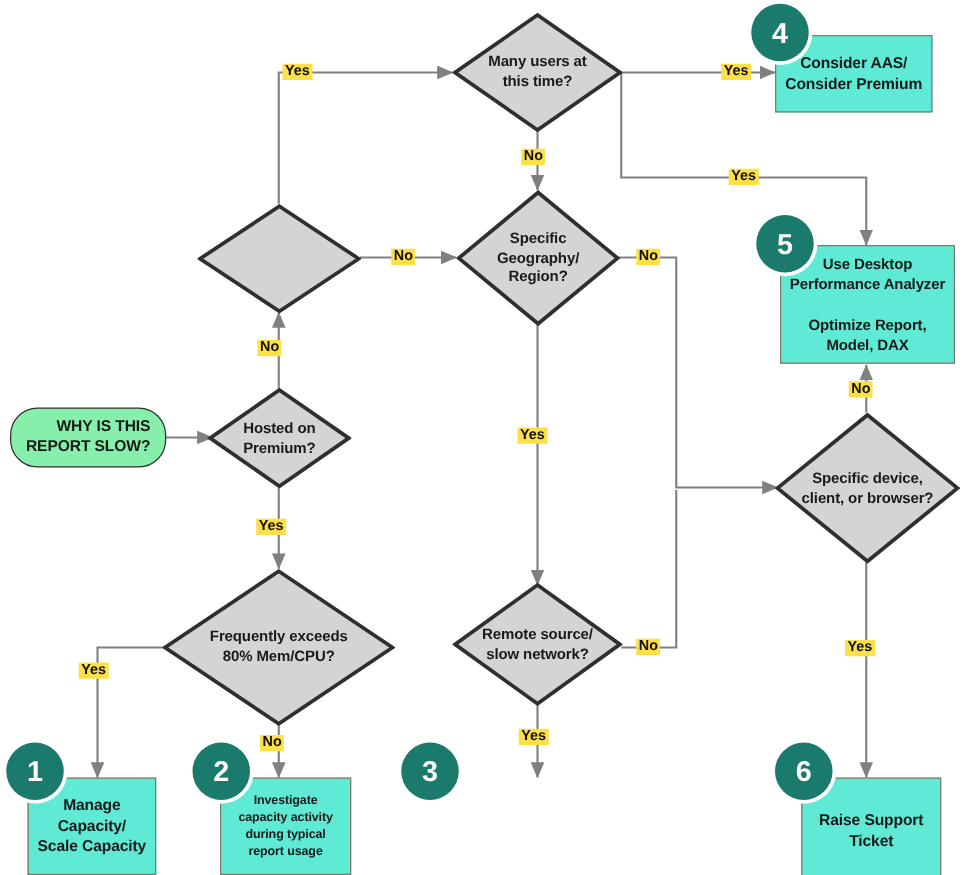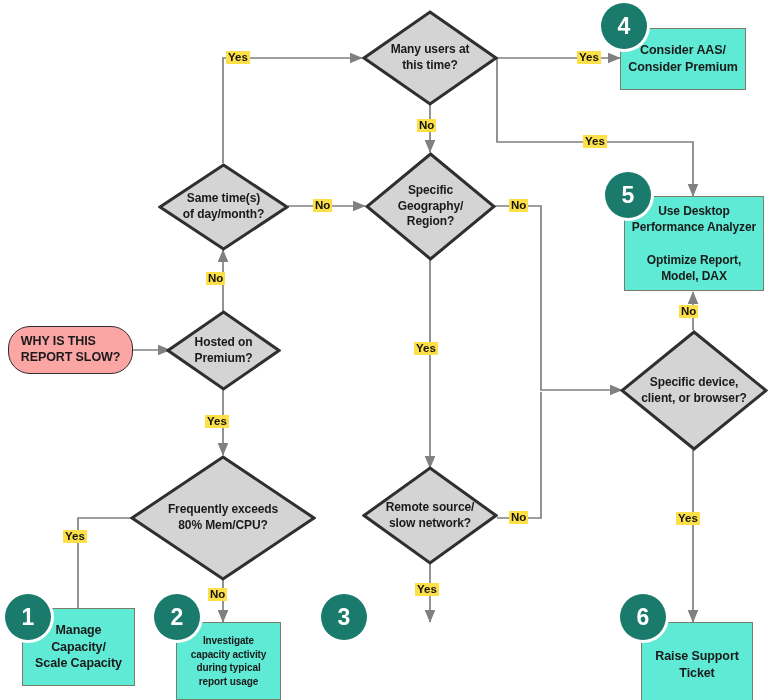--- a/index.html
+++ b/index.html
@@ -26,27 +26,27 @@
     height: 700px;
     pointer-events: none;
   }
   .node {
     position: absolute;
     box-sizing: border-box;
   }
 
   
   .terminator {
-    background: #fca5a5;
+    background: #86efac;
     border: 1.6px solid #2f2f2f;
     border-radius: 22px;
     display: flex;
     align-items: center;
     justify-content: center;
-    text-align: left;
+    text-align: right;
     font-weight: bold;
     font-size: 12.5px;
     color: #1a1a1a;
     line-height: 1.25;
     letter-spacing: -0.1px;
   }
 
   
   .decision {
     display: flex;
@@ -191,22 +191,20 @@
       <polygon points="57.5,2 113,40.5 57.5,79 2,40.5" fill="#D4D4D4" stroke="#2f2f2f" stroke-width="3"></polygon>
     </svg>
     <span class="dlabel">Hosted on
 Premium?</span>
   </div>
 
   <div class="node decision" style="left:158px; top:163px; width:131px; height:88px;">
     <svg class="dshape" viewBox="0 0 131 88" preserveAspectRatio="none">
       <polygon points="65.5,2 129,44 65.5,86 2,44" fill="#D4D4D4" stroke="#2f2f2f" stroke-width="3"></polygon>
     </svg>
-    <span class="dlabel">Same time(s)
-of day/month?</span>
   </div>
 
   <div class="node decision" style="left:362px; top:10px; width:136px; height:96px;">
     <svg class="dshape" viewBox="0 0 136 96" preserveAspectRatio="none">
       <polygon points="68,2 134,48 68,94 2,48" fill="#D4D4D4" stroke="#2f2f2f" stroke-width="3"></polygon>
     </svg>
     <span class="dlabel">Many users at
 this time?</span>
   </div>
 
@@ -236,21 +234,21 @@
   </div>
 
   <div class="node decision" style="left:620px; top:330px; width:148px; height:121px;">
     <svg class="dshape" viewBox="0 0 148 121" preserveAspectRatio="none">
       <polygon points="74,2 146,60.5 74,119 2,60.5" fill="#D4D4D4" stroke="#2f2f2f" stroke-width="3"></polygon>
     </svg>
     <span class="dlabel">Specific device,
 client, or browser?</span>
   </div>
 
-  <div class="node process" style="left:22px; top:608px; width:113px; height:78px;">
+  <div class="node process" style="left:22px; top:622px; width:103px; height:78px;">
     <span>Manage Capacity/
 Scale Capacity</span>
   </div>
   <div class="badge" style="left:5px; top:594px;">1</div>
 
   <div class="node process" style="left:176px; top:622px; width:105px; height:78px; font-size:10px;">
     <span>Investigate
 capacity activity
 during typical
 report usage</span>

